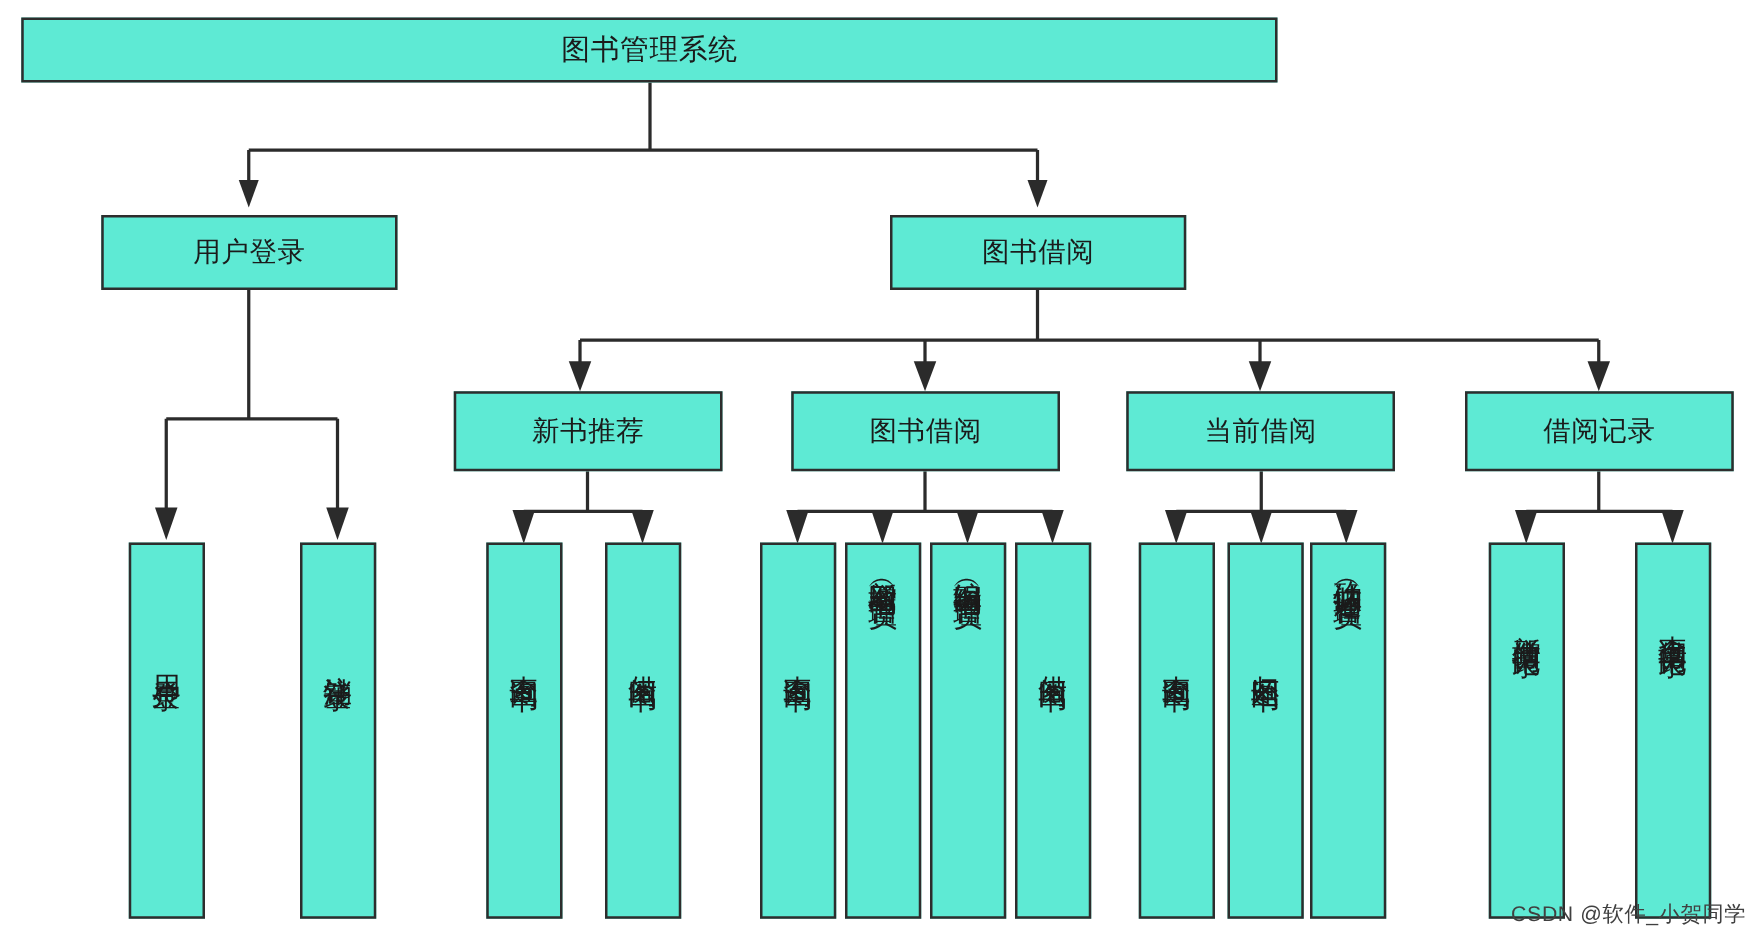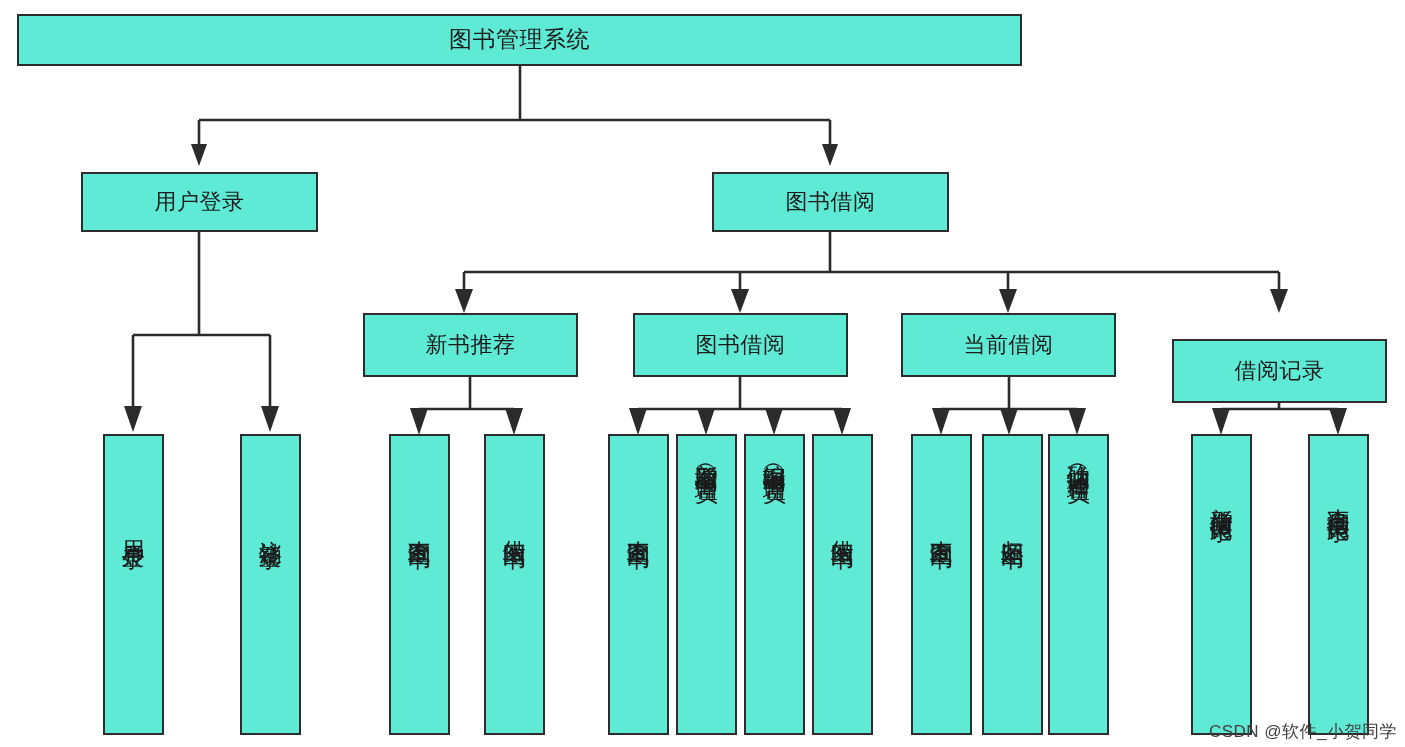--- a/index.html
+++ b/index.html
@@ -187,21 +187,21 @@
   </div>
 
   <div class="node horiz" style="left:633px; top:313px; width:215px; height:64px;">
     <span class="label">图书借阅</span>
   </div>
 
   <div class="node horiz" style="left:901px; top:313px; width:215px; height:64px;justify-content:center;">
     <span class="label">当前借阅</span>
   </div>
 
-  <div class="node horiz" style="left:1172px; top:313px; width:215px; height:64px;margin-top:26px;">
+  <div class="node horiz" style="left:1172px; top:313px; width:215px; height:64px;">
     <span class="label">借阅记录</span>
   </div>
 
   <div class="node vert mid" style="left:103px; top:434px; width:61px; height:301px;">
     <span class="label">用户登录</span>
   </div>
 
   <div class="node vert mid" style="left:240px; top:434px; width:61px; height:301px;">
     <span class="label">注销登录</span>
   </div>

